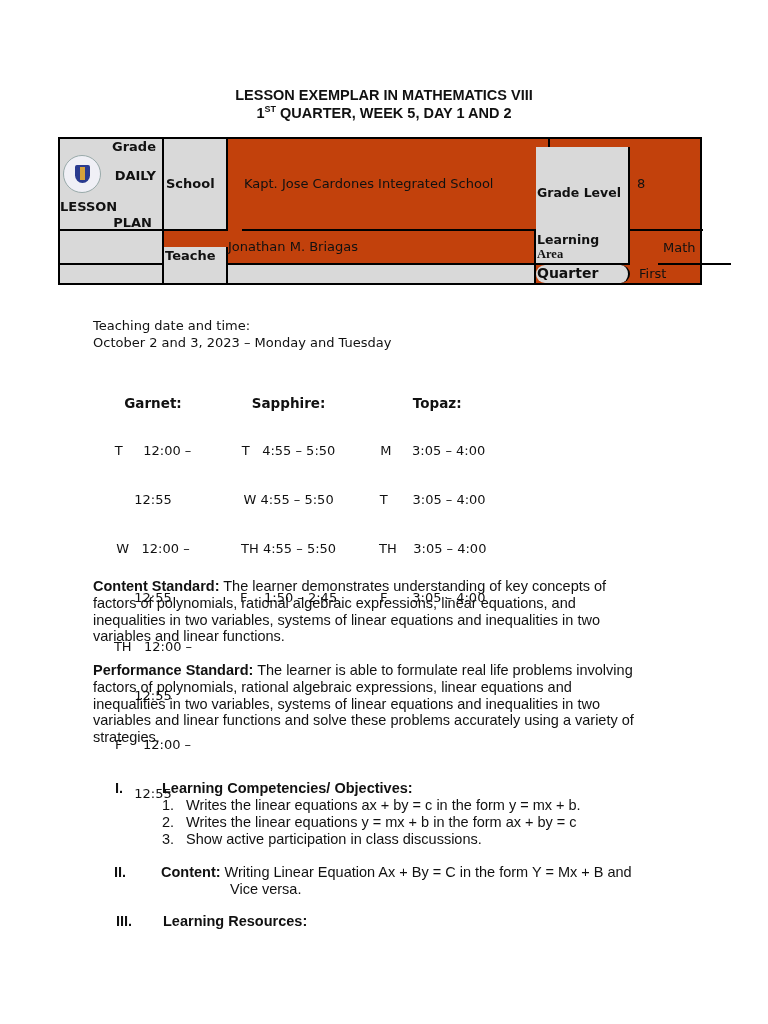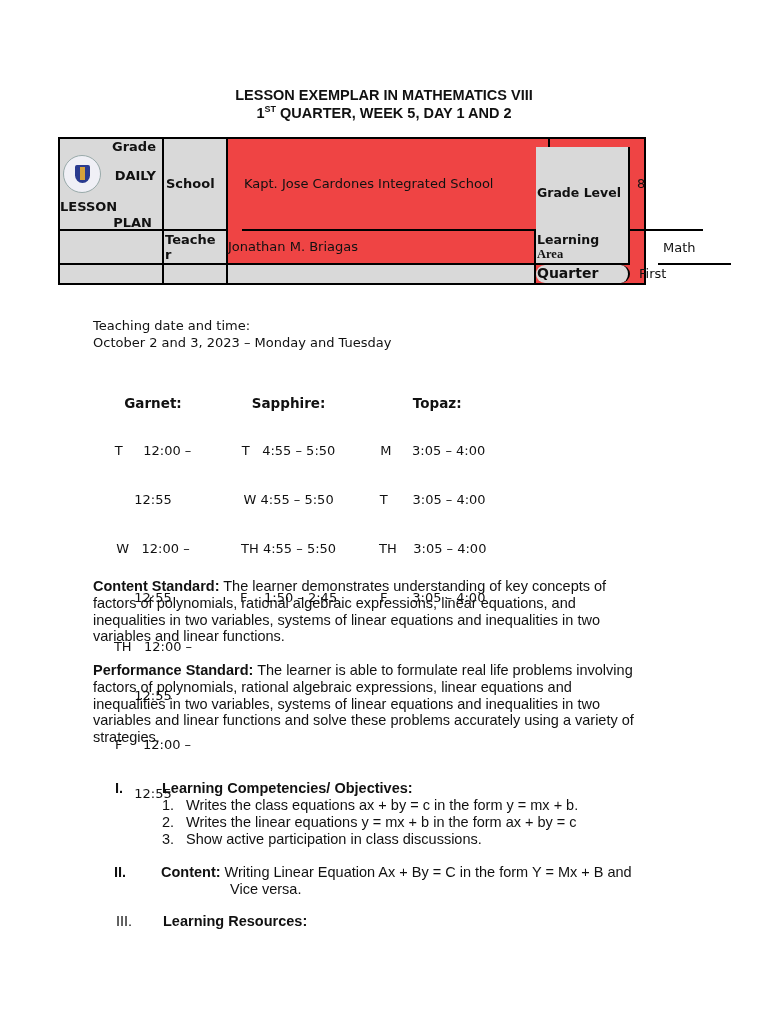--- a/index.html
+++ b/index.html
@@ -3,21 +3,21 @@
 <meta charset="utf-8">
 <style>
   html, body { margin:0; padding:0; background:#fff; }
   body { width:768px; height:1024px; position:relative; overflow:hidden; color:#111; }
   .abs { position:absolute; }
   .title { left:0; width:768px; text-align:center; font-family:"Liberation Sans", sans-serif; font-weight:bold; font-size:14.5px; }
   .title sup { font-size:9px; vertical-align:6px; }
   .dv { font-family:"DejaVu Sans", sans-serif; }
 
   
-  .tbl { position:absolute; left:58px; top:137px; width:588px; height:148px; border:2px solid #000; box-sizing:border-box; background:#ef4444; }
+  .tbl { position:absolute; left:58px; top:137px; width:644px; height:148px; border:2px solid #000; box-sizing:border-box; background:#c2410c; }
   .cell { position:absolute; box-sizing:border-box; border-right:2px solid #000; border-bottom:2px solid #000; font-family:"DejaVu Sans", sans-serif; font-size:13px; }
   .gray { background:#d9d9d9; }
   .bold { font-weight:bold; }
 
   .logo { position:absolute; left:3px; top:16px; width:38px; height:38px; border-radius:50%; background:#f0f0f6; border:1px solid #9aa; box-sizing:border-box; }
   .logo .shield { position:absolute; left:11px; top:9px; width:15px; height:18px; background:#2a3b8f; border-radius:2px 2px 8px 8px; }
   .logo .fig { position:absolute; left:16px; top:11px; width:5px; height:13px; background:#d6a23a; }
 
   .sched { font-family:"DejaVu Sans", sans-serif; font-size:13px; line-height:16.3px;text-align:center; }
   .sched .hd { font-weight:bold; font-size:13.5px; }
@@ -48,21 +48,21 @@
     <span class="abs" style="left:2px;top:37px;white-space:nowrap;">Kapt. Jose Cardones Integrated School</span>
   </div>
   <div class="cell gray bold" style="left:476px;top:8px;width:94px;height:92px;">
     <span class="abs" style="left:1px;top:38px;font-size:12.5px;">Grade Level</span>
   </div>
   <div class="cell" style="left:570px;top:0;width:73px;height:92px;border-right:none;">
     <span class="abs" style="left:7px;top:37px;">8</span>
   </div>
 
   <div class="cell gray" style="left:0;top:92px;width:104px;height:34px;"></div>
-  <div class="cell gray bold" style="left:104px;top:92px;width:64px;height:34px;line-height:15px;">
+  <div class="cell gray bold" style="left:104px;top:108px;width:64px;height:34px;line-height:15px;">
     <span class="abs" style="left:1px;top:1px;">Teache</span>
     <span class="abs" style="left:1px;top:16px;">r</span>
   </div>
   <div class="cell" style="left:168px;top:92px;width:308px;height:34px;">
     <span class="abs" style="left:0px;top:8px;">Jonathan M. Briagas</span>
   </div>
   <div class="cell gray bold" style="left:476px;top:92px;width:94px;height:34px;font-size:12.5px;line-height:15px;">
     <span class="abs" style="left:1px;top:1px;">Learning</span>
     <span class="abs" style="left:1px;top:16px;font-family:Liberation Serif, serif;">Area</span>
   </div>
@@ -123,23 +123,23 @@
   <div><b>Performance Standard:</b><span> The learner is able to formulate real life problems involving</span></div>
   <div>factors of polynomials, rational algebraic expressions, linear equations and</div>
   <div>inequalities in two variables, systems of linear equations and inequalities in two</div>
   <div>variables and linear functions and solve these problems accurately using a variety of</div>
   <div>strategies.</div>
 </div>
 
 <div class="abs para" style="left:115px;top:780px;font-weight:bold;">I.</div>
 <div class="abs para" style="left:162px;top:780px;font-weight:bold;">Learning Competencies/ Objectives:</div>
 <div class="abs para" style="left:162px;top:797px;">
-  <div><span style="display:inline-block;width:24px;">1.</span><span>Writes the class equations ax + by = c in the form y = mx + b.</span></div>
+  <div><span style="display:inline-block;width:24px;">1.</span><span>Writes the linear equations ax + by = c in the form y = mx + b.</span></div>
   <div><span style="display:inline-block;width:24px;">2.</span><span>Writes the linear equations y = mx + b in the form ax + by = c</span></div>
   <div><span style="display:inline-block;width:24px;">3.</span><span>Show active participation in class discussions.</span></div>
 </div>
 
 <div class="abs para" style="left:114px;top:864px;font-weight:bold;">II.</div>
 <div class="abs para" style="left:161px;top:864px;white-space:pre;"><b>Content:</b><span> Writing Linear Equation Ax + By = C in the form Y = Mx + B and</span></div>
 <div class="abs para" style="left:230px;top:881px;">Vice versa.</div>
 
-<div class="abs para" style="left:116px;top:913px;font-weight:normal;">III.</div>
+<div class="abs para" style="left:116px;top:913px;font-weight:bold;">III.</div>
 <div class="abs para" style="left:163px;top:913px;font-weight:bold;">Learning Resources:</div>
 
 </body></html>

